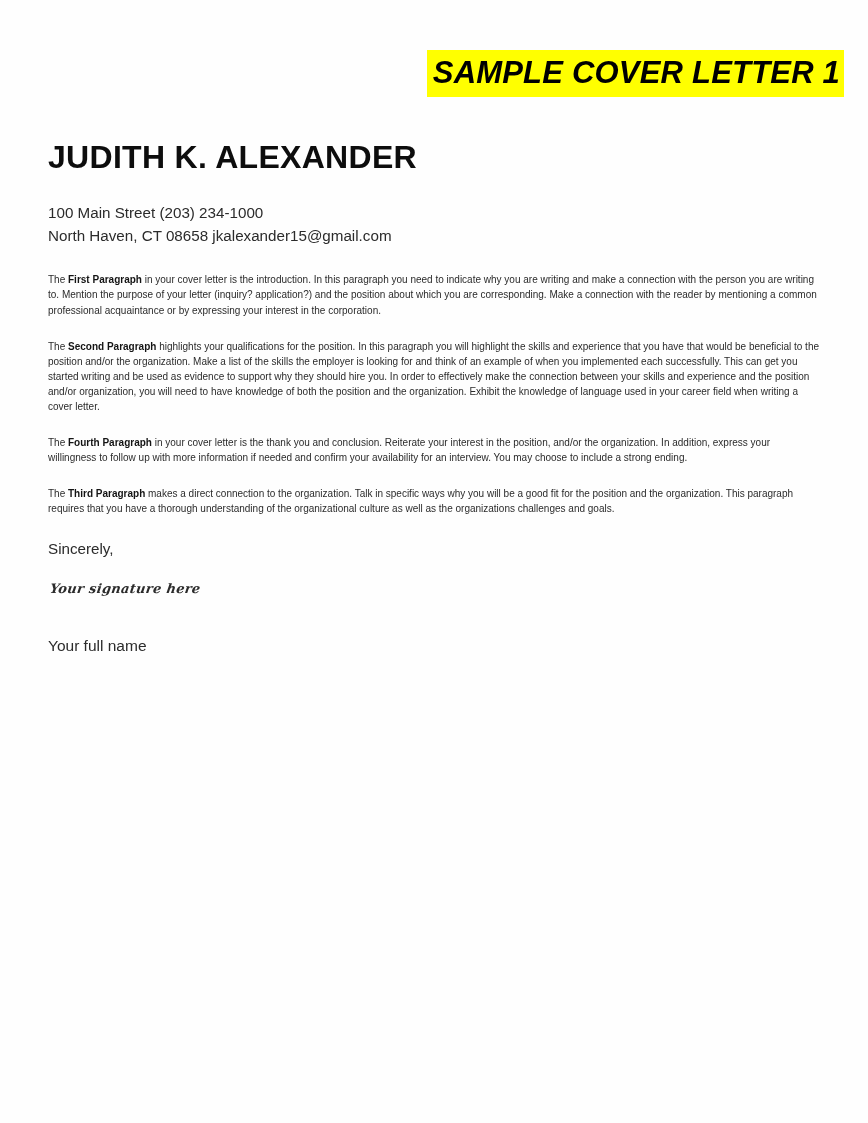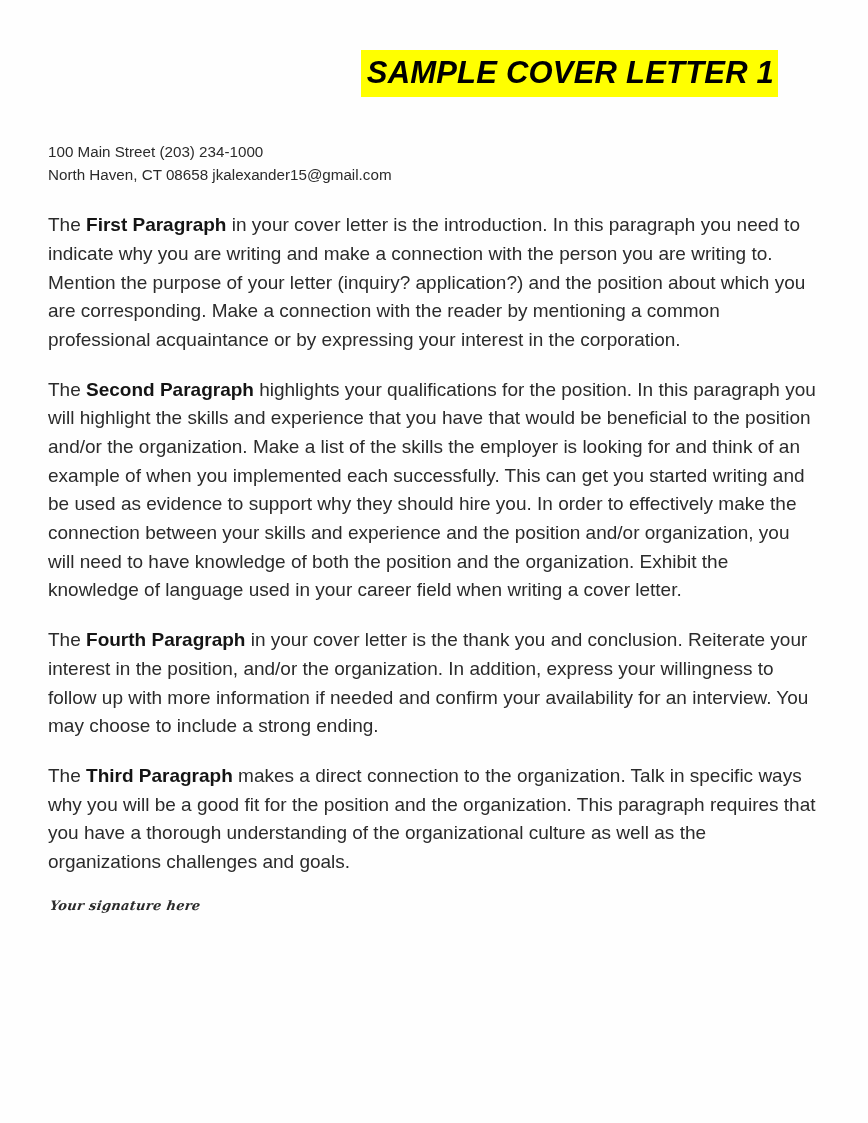--- a/index.html
+++ b/index.html
@@ -14,21 +14,21 @@
     background: #fefefe;
     font-family: "Liberation Sans", sans-serif;
     overflow: hidden;
   }
 
   
   .title-row {
     position: absolute;
     left: 0;
     top: 50px;
-    width: 778px;
+    width: 844px;
     text-align: right;
   }
   .title-highlight {
     display: inline-block;
     background: #FFFF00;
     color: #000000;
     font-weight: bold;
     font-style: italic;
     font-size: 31px;
     line-height: 1.35;
@@ -71,21 +71,21 @@
   }
 
   .salutation {
     font-size: 15.2px;
     line-height: 1.5;
     color: #2b2b2b;
     margin: 0 0 27px 0;
   }
 
   .para {
-    font-size: 19px;
+    font-size: 10px;
     line-height: 1.51;
     color: #2b2b2b;
     margin: 0 0 21px 0;
     text-align: left;
   }
   .para b { font-weight: bold; color: #141414; }
 
   .closing {
     font-size: 15.2px;
     line-height: 1.5;
@@ -117,20 +117,21 @@
 <body>
 
 <div class="page">
 
   <div class="title-row">
     <span class="title-highlight">SAMPLE COVER LETTER 1</span>
   </div>
 
   <div class="letter">
 
+    <h1 class="applicant-name">JUDITH K. ALEXANDER</h1>
 
     <div class="contact-block">
       <div class="contact-line">100 Main Street (203) 234-1000</div>
       <div class="contact-line">North Haven, CT 08658 jkalexander15@gmail.com</div>
     </div>
 
 
 
     <p class="para">
       <span>The </span><b>First Paragraph</b><span> in your cover letter is the introduction. In this paragraph you need to indicate why you are writing and make a connection with the person you are writing to. Mention the purpose of your letter (inquiry? application?) and the position about which you are corresponding. Make a connection with the reader by mentioning a common professional acquaintance or by expressing your interest in the corporation.</span>
@@ -141,18 +142,20 @@
     </p>
 
     <p class="para">
       <span>The </span><b>Fourth Paragraph</b><span> in your cover letter is the thank you and conclusion. Reiterate your interest in the position, and/or the organization. In addition, express your willingness to follow up with more information if needed and confirm your availability for an interview. You may choose to include a strong ending.</span>
     </p>
 
     <p class="para">
       <span>The </span><b>Third Paragraph</b><span> makes a direct connection to the organization. Talk in specific ways why you will be a good fit for the position and the organization. This paragraph requires that you have a thorough understanding of the organizational culture as well as the organizations challenges and goals.</span>
     </p>
 
+    <div class="closing">Sincerely,</div>
 
     <div class="signature">Your signature here</div>
 
+    <div class="full-name">Your full name</div>
 
   </div>
 </div>
 
 </body></html>

